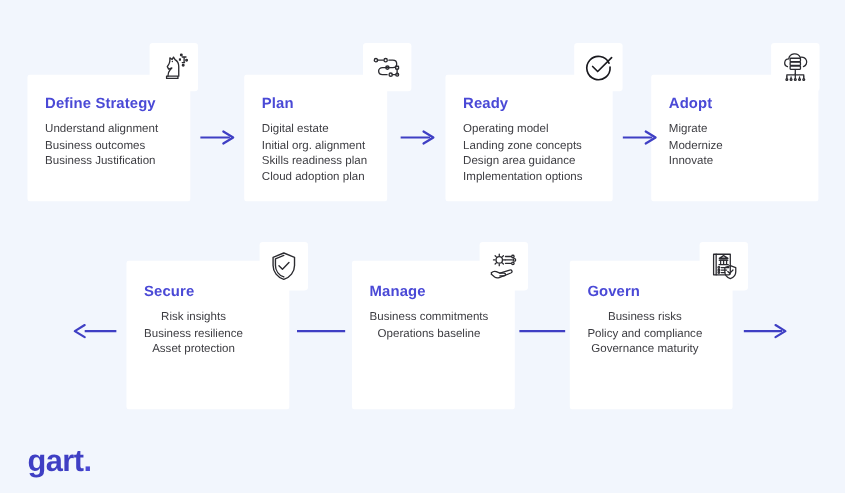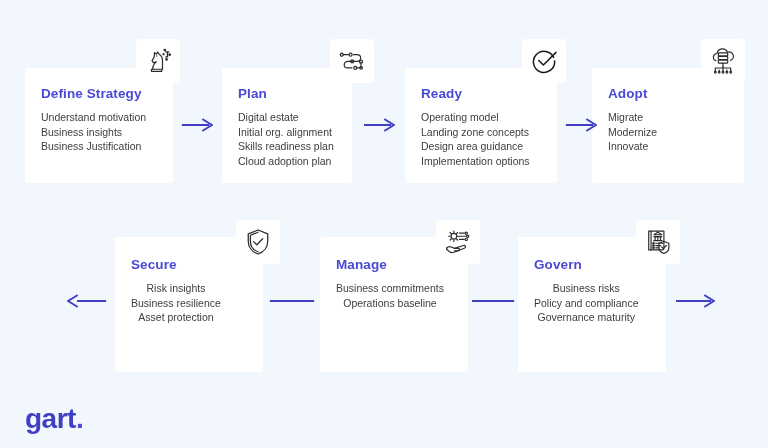--- a/index.html
+++ b/index.html
@@ -94,22 +94,22 @@
   #brand-logo .dot { color: #4a49d6; }
 </style>
 </head>
 <body>
 
 <div id="canvas">
 
   <div class="card row-top" style="left:25px; top:68px; width:148px; height:115px;">
     <div class="card-title">Define Strategy</div>
     <ul class="card-list">
-      <li>Understand motivation</li>
-      <li>Business insights</li>
+      <li>Understand alignment</li>
+      <li>Business outcomes</li>
       <li>Business Justification</li>
     </ul>
   </div>
 
   <div class="card row-top" style="left:222px; top:68px; width:130px; height:115px;">
     <div class="card-title">Plan</div>
     <ul class="card-list">
       <li>Digital estate</li>
       <li>Initial org. alignment</li>
       <li>Skills readiness plan</li>

